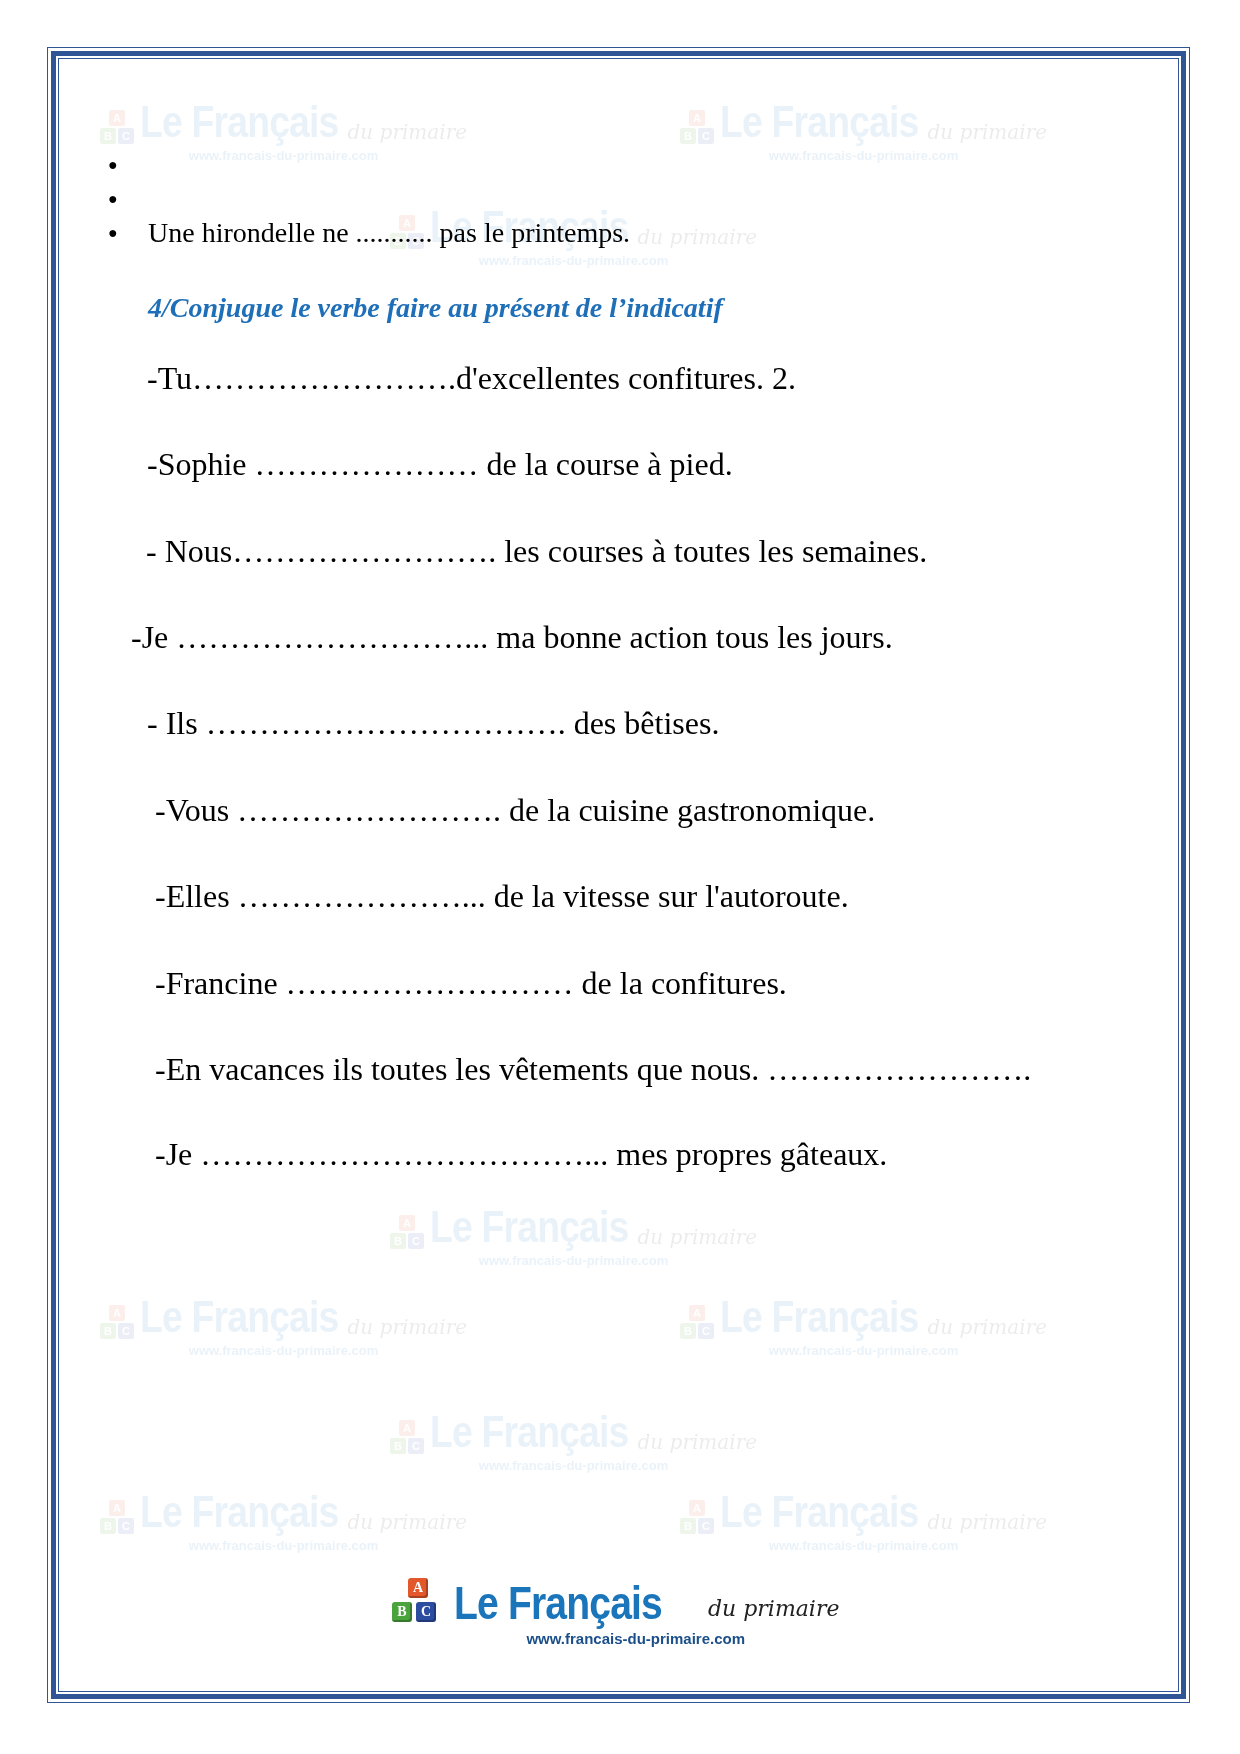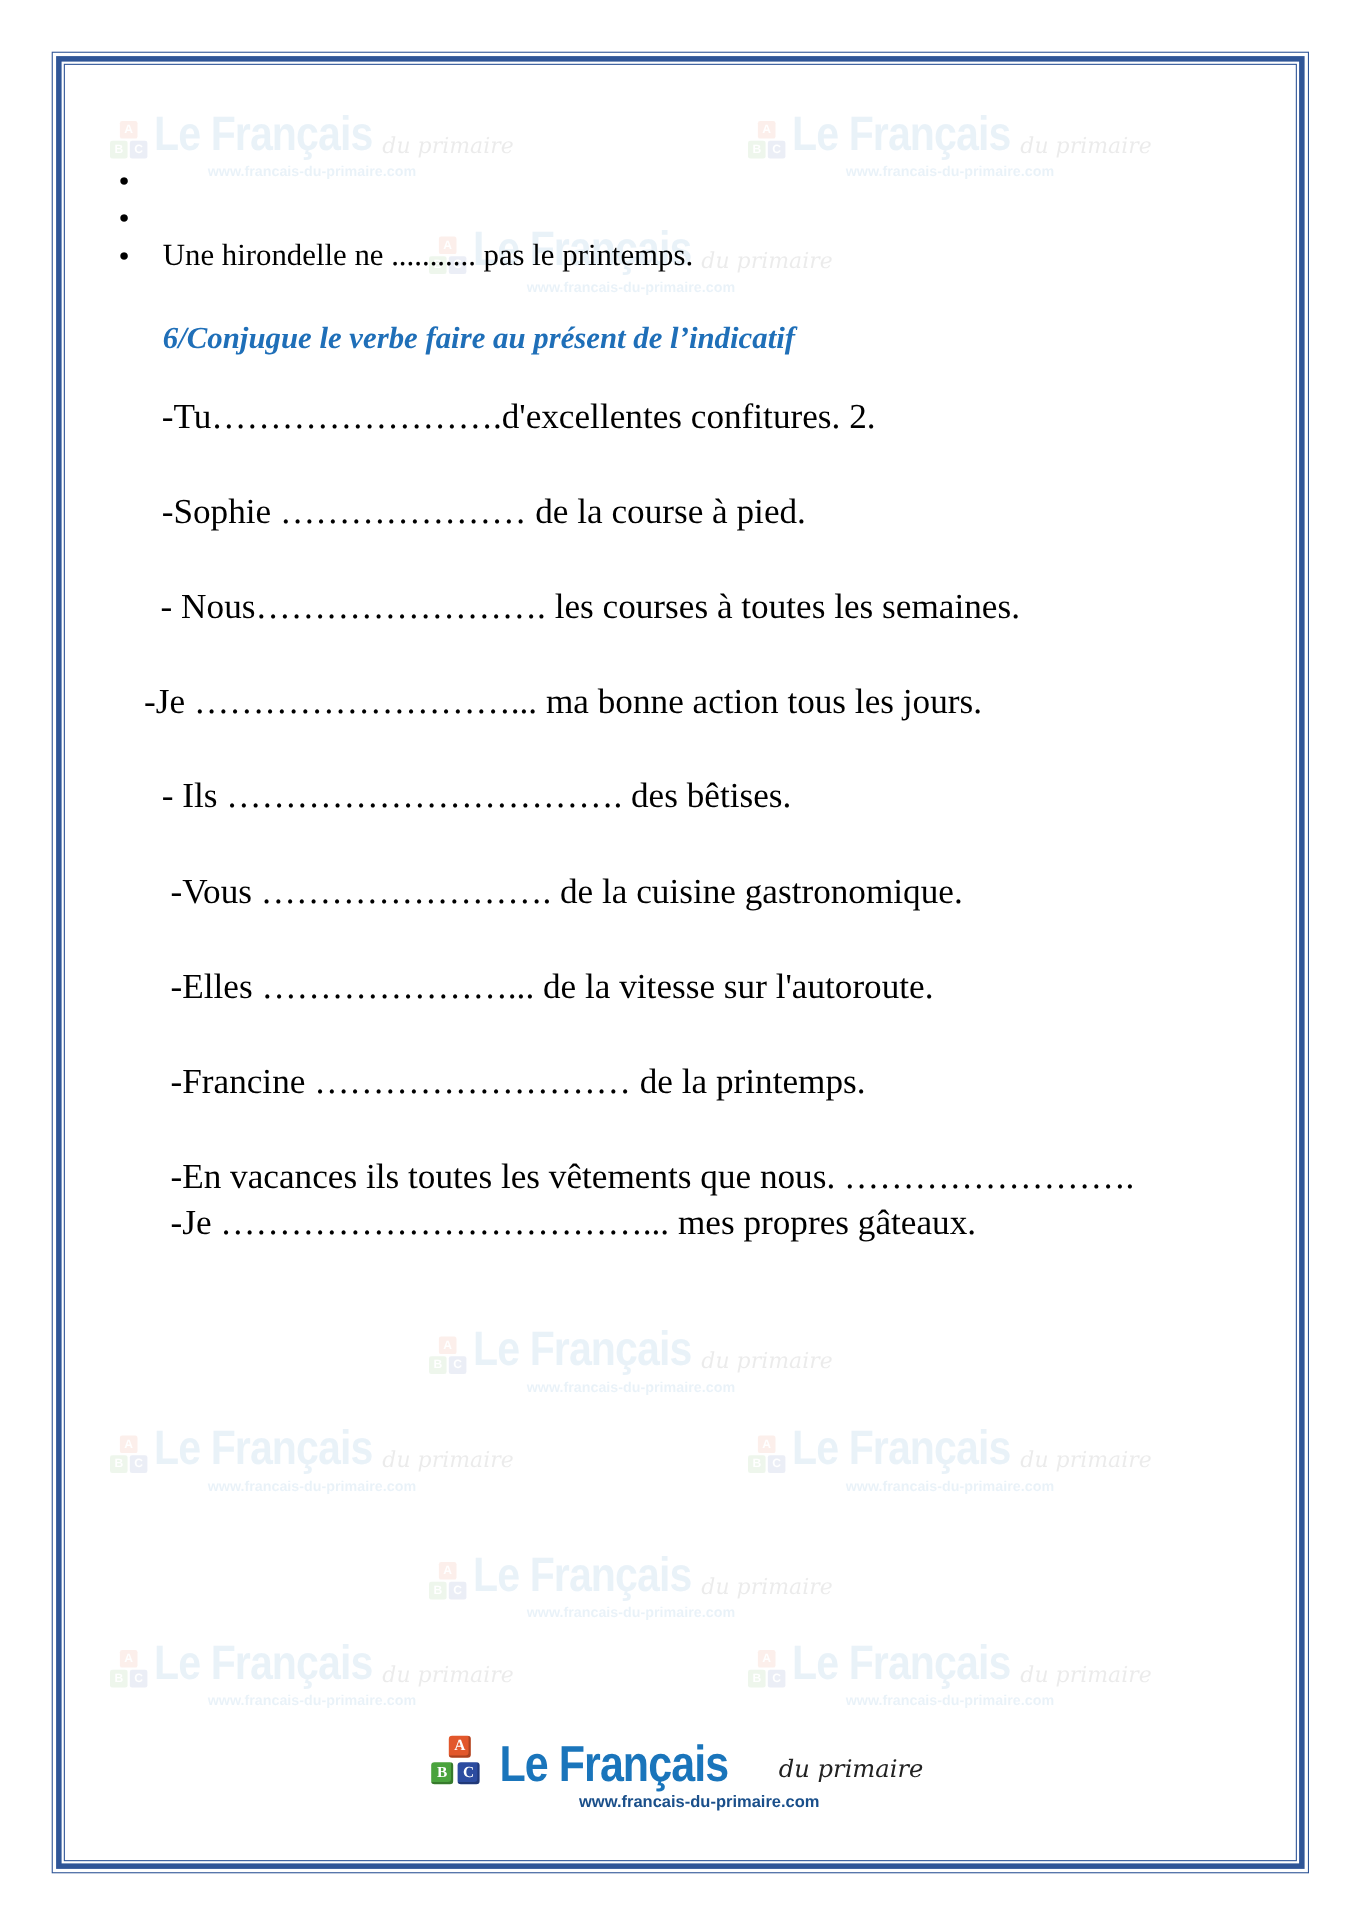--- a/index.html
+++ b/index.html
@@ -159,32 +159,32 @@
     </li>
   <li>
       <span class="dot">●</span>
     </li>
   <li>
       <span class="dot">●</span>
       <span>Une hirondelle ne ........... pas le printemps.</span>
     </li>
 </ul>
 
-<div class="section-title">6/Conjugue le verbe faire au présent de l’indicatif</div>
+<div class="section-title">4/Conjugue le verbe faire au présent de l’indicatif</div>
 
 <div class="exercise" style="left:147px; top:361px;">-Tu…………………….d'excellentes confitures. 2.</div>
 <div class="exercise" style="left:147px; top:447px;">-Sophie ………………… de la course à pied.</div>
 <div class="exercise" style="left:146px; top:534px;">- Nous……………………. les courses à toutes les semaines.</div>
 <div class="exercise" style="left:131px; top:620px;">-Je ………………………... ma bonne action tous les jours.</div>
 <div class="exercise" style="left:147px; top:706px;">- Ils ……………………………. des bêtises.</div>
 <div class="exercise" style="left:155px; top:793px;">-Vous ……………………. de la cuisine gastronomique.</div>
 <div class="exercise" style="left:155px; top:879px;">-Elles …………………... de la vitesse sur l'autoroute.</div>
-<div class="exercise" style="left:155px; top:966px;">-Francine ……………………… de la printemps.</div>
+<div class="exercise" style="left:155px; top:966px;">-Francine ……………………… de la confitures.</div>
 <div class="exercise" style="left:155px; top:1052px;">-En vacances ils toutes les vêtements que nous. …………………….</div>
-<div class="exercise" style="left:155px; top:1094px;">-Je ………………………………... mes propres gâteaux.</div>
+<div class="exercise" style="left:155px; top:1137px;">-Je ………………………………... mes propres gâteaux.</div>
 
 <div class="footer-logo">
   <div class="row">
     <div class="blocks">
       <div class="blk" style="left:16px; top:0; background:#e2572b;">A</div>
       <div class="blk" style="left:0; top:24px; background:#4aa33d;">B</div>
       <div class="blk" style="left:24px; top:24px; background:#2c4ca0;">C</div>
     </div>
     <span class="title">Le Français</span>
     <span class="sub">du primaire</span>

